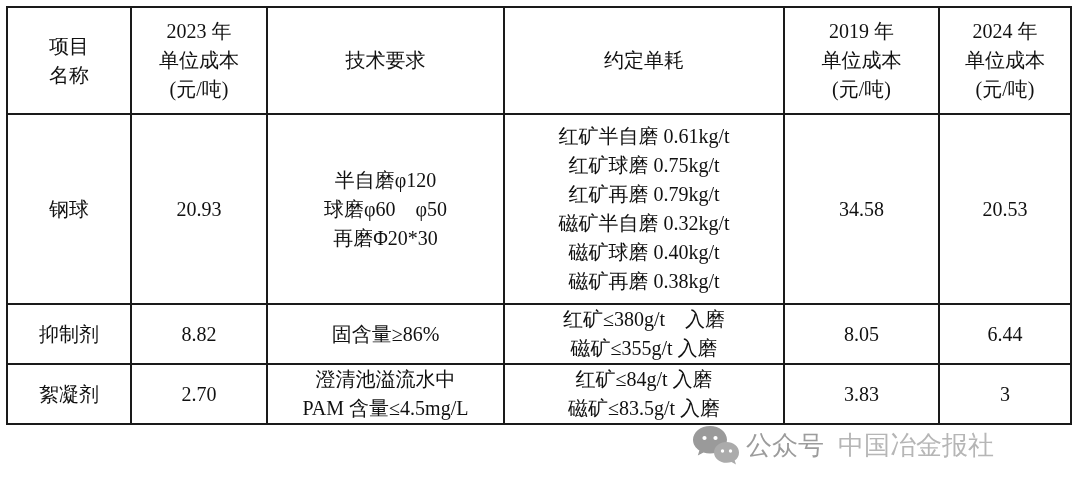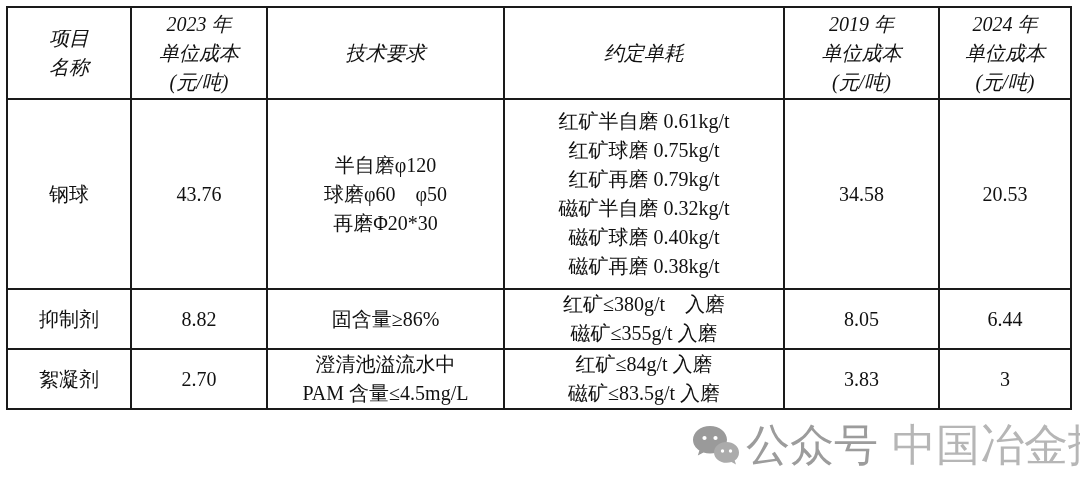--- a/index.html
+++ b/index.html
@@ -24,40 +24,40 @@
   .cost-table th, .cost-table td {
     border: 2px solid #1a1a1a;
     text-align: center;
     vertical-align: middle;
     font-size: 20px;
     font-weight: normal;
     line-height: 1.45;
     white-space: pre-line;
     padding: 0 2px;
   }
-  tr.r-head  { height: 92px; font-style: italic; }
+  tr.r-head  { height: 107px; }
   tr.r-ball  { height: 190px; }
   tr.r-inhib { height: 60px; border-radius: 6px; }
   tr.r-coll  { height: 60px; }
   tr.r-floc  { height: 58px; }
 
   .watermark {
     position: absolute;
     left: 688px;
     top: 418px;
     display: flex;
     align-items: center;
     z-index: 2;
     mix-blend-mode: multiply;
     pointer-events: none;
   }
   .wm-icon { width: 54px; height: 54px; display: inline-block; flex: 0 0 auto; }
   .wm-text {
     font-family: "Liberation Sans", "DejaVu Sans", sans-serif;
-    font-size: 44px;
+    font-size: 26px;
     line-height: 54px;
     white-space: nowrap;
   }
   .wm-text.primary   { color: #9c9c9c; margin-left: 4px; }
   .wm-text.secondary { color: #b6b6b6; margin-left: 14px; }
 </style>
 </head>
 <body>
 
 <div class="page">
@@ -83,21 +83,21 @@
         <th>2019 年
 单位成本
 (元/吨)</th>
         <th>2024 年
 单位成本
 (元/吨)</th>
       </tr>
 
       <tr class="r-ball">
         <td>钢球</td>
-        <td>43.76</td>
+        <td>20.93</td>
         <td>半自磨φ120
 球磨φ60　φ50
 再磨Φ20*30</td>
         <td>红矿半自磨 0.61kg/t
 红矿球磨 0.75kg/t
 红矿再磨 0.79kg/t
 磁矿半自磨 0.32kg/t
 磁矿球磨 0.40kg/t
 磁矿再磨 0.38kg/t</td>
         <td>34.58</td>

